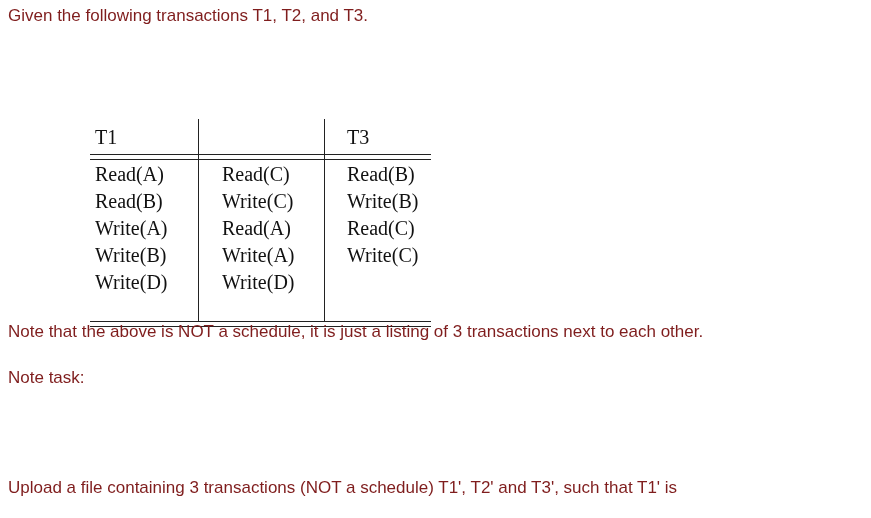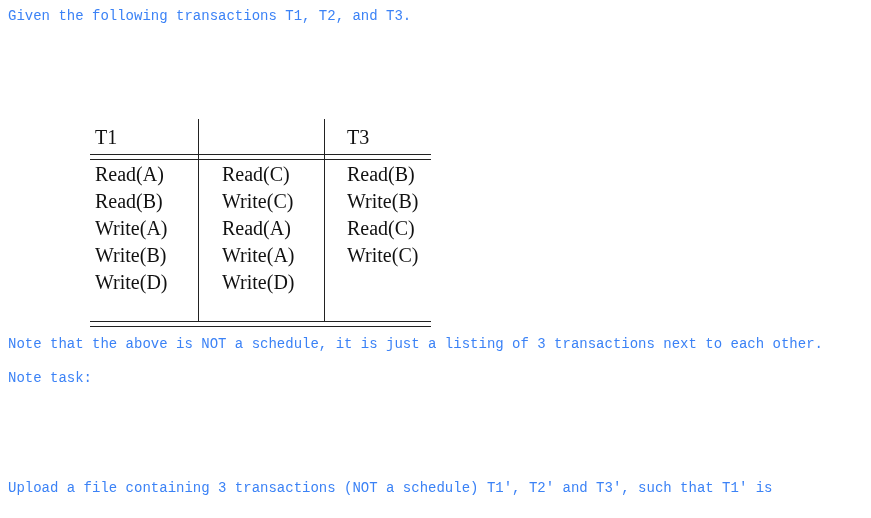--- a/index.html
+++ b/index.html
@@ -10,28 +10,27 @@
   body {
     width: 871px;
     height: 518px;
     position: relative;
     overflow: hidden;
     font-family: "Liberation Sans", sans-serif;
   }
   .para {
     position: absolute;
     left: 8px;
-    color: #3b82f6;
-    font-size: 14px;
+    color: #7f1d1d;
+    font-size: 17px;
     line-height: 24px;
     white-space: pre-wrap;
-    font-family: Liberation Mono, monospace;
   }
   #intro { top: 4px; }
-  #note  { top: 332px; }
+  #note  { top: 320px; }
   #task  { top: 366px; }
   #upload { top: 403px; line-height: 34px; }
 
   
   .tx-table {
     position: absolute;
     left: 90px;
     top: 75px;
     width: 341px;
     height: 208px;

